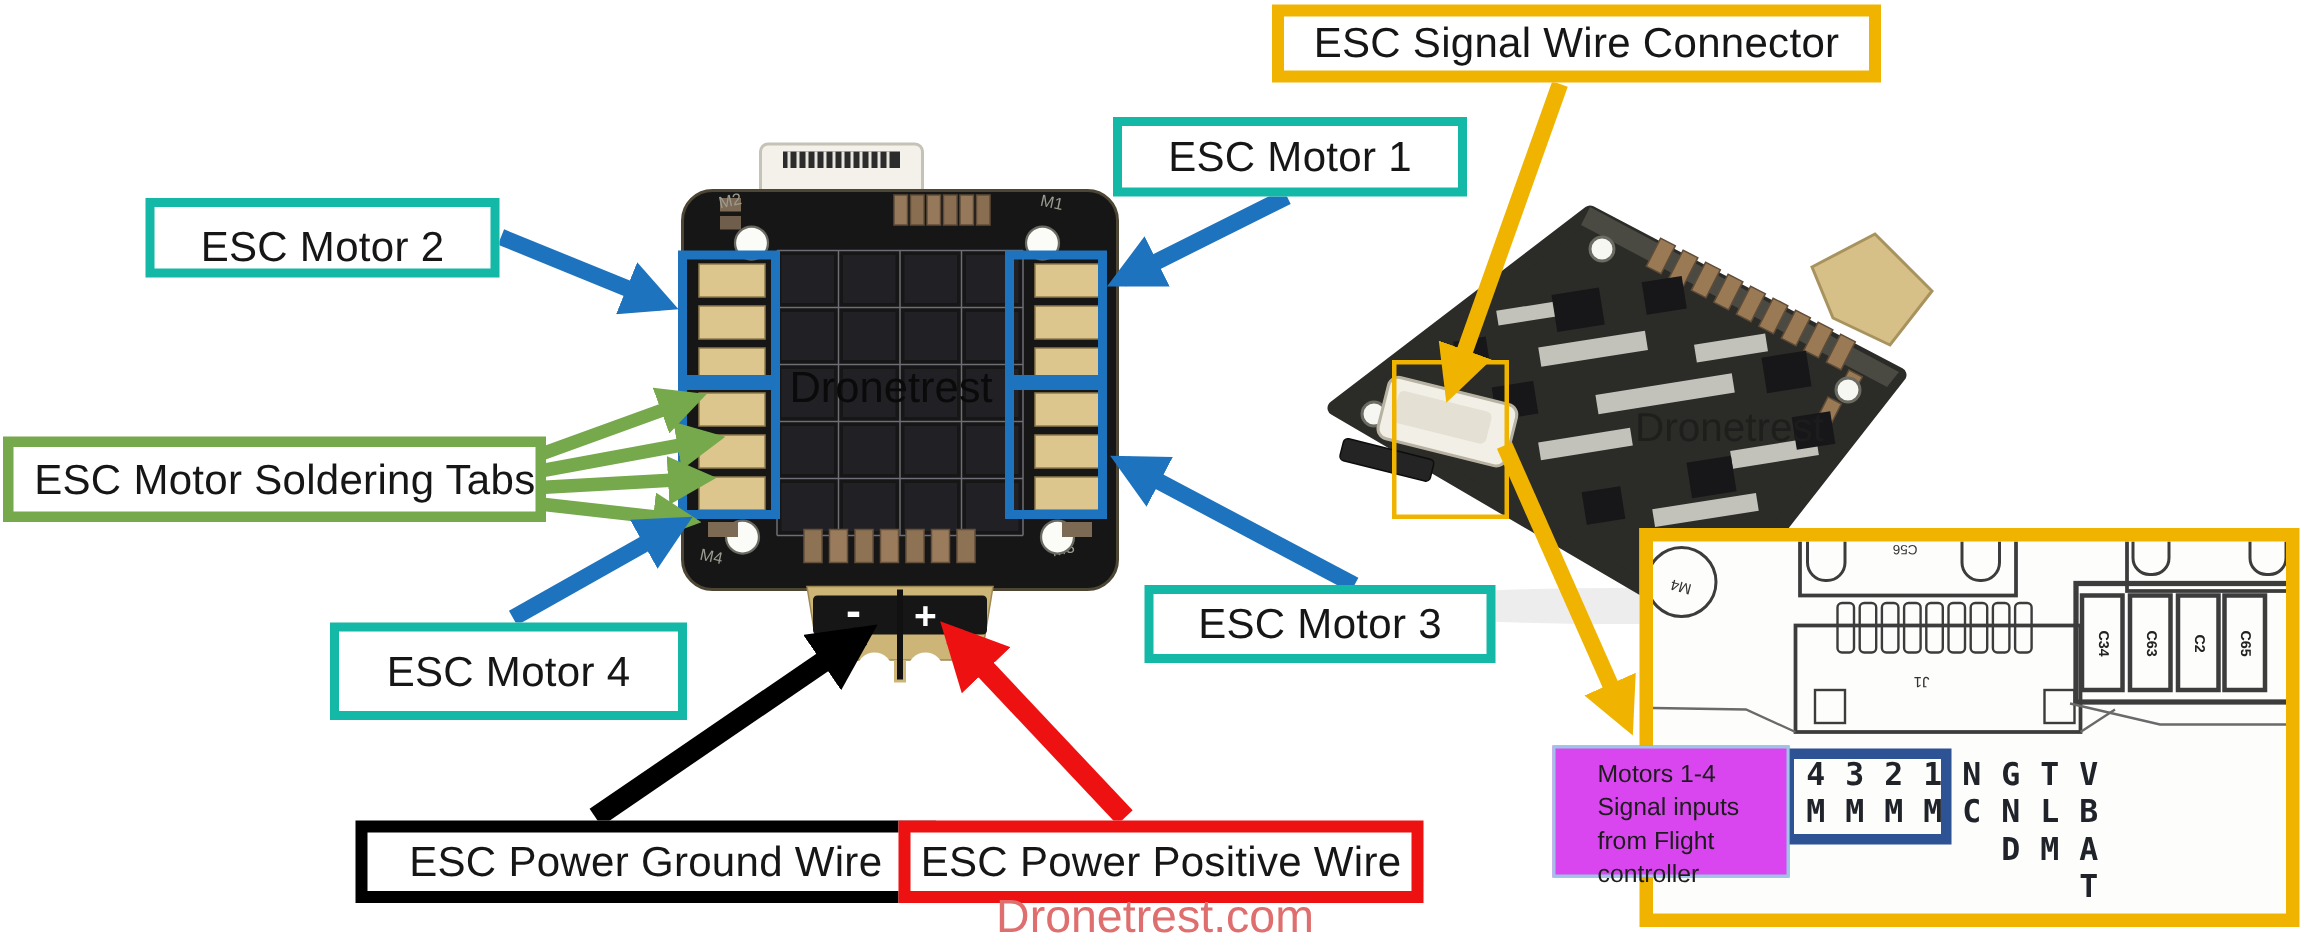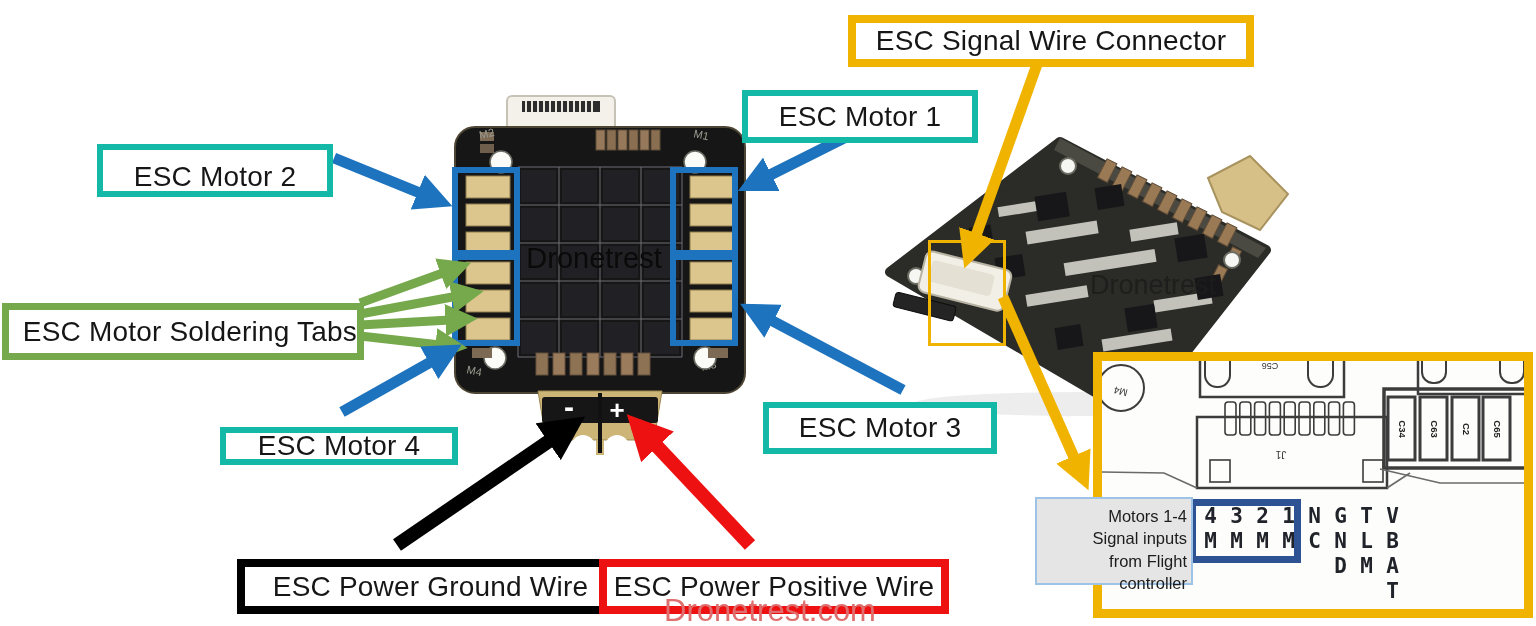--- a/index.html
+++ b/index.html
@@ -2,37 +2,37 @@
 <html><head>
 <meta charset="utf-8">
 <style>
   html,body{margin:0;padding:0;background:#fff;}
   .stage{position:relative;width:1536px;height:626px;background:#ffffff;overflow:hidden;
          font-family:"Liberation Sans",sans-serif;}
   .abs{position:absolute;}
   
   .label-box{position:absolute;box-sizing:border-box;background:#fff;color:#161616;
     display:flex;align-items:center;justify-content:center;text-align:center;
-    font-size:28px;font-weight:500;letter-spacing:.2px;z-index:40;line-height:1;margin-top:12px;}
+    font-size:28px;font-weight:500;letter-spacing:.2px;z-index:40;line-height:1;}
   .b-blue{border:6px solid #14b8a6;}
   .b-green{border:7px solid #76A84C;}
   .b-yellow{border:8px solid #F0B400;}
   .b-black{border:8px solid #000000;}
   .b-red{border:8px solid #EE1111;}
   
   .tab-outline{position:absolute;box-sizing:border-box;border:6px solid #1E73BE;z-index:15;}
   
   .conn-highlight{position:absolute;box-sizing:border-box;border:3px solid #F0B400;z-index:15;}
   
   .schem-box{position:absolute;left:1093px;top:352px;width:440px;height:266px;
     box-sizing:border-box;border:9px solid #F0B400;background:#fdfdfc;z-index:10;overflow:hidden;}
   
   .fc-callout{position:absolute;left:1035px;top:497px;width:158px;height:88px;
-    box-sizing:border-box;border:2px solid #9DC3E6;background:#e5e5e5;color:#1c1c1c;
-    font-size:16.5px;line-height:1.35;padding:6px 4px 4px 28px;z-index:42;text-align:right;}
+    box-sizing:border-box;border:2px solid #9DC3E6;background:#d946ef;color:#1c1c1c;
+    font-size:16.5px;line-height:1.35;padding:6px 4px 4px 28px;z-index:42;}
   
   .pins{position:absolute;left:1199px;top:504px;display:flex;gap:3px;z-index:20;}
   .pin-col{width:23px;text-align:center;white-space:pre-line;
     font-family:"DejaVu Sans Mono","Liberation Mono",monospace;
     font-size:21px;font-weight:bold;line-height:25px;color:#20242a;}
   .pin-box{position:absolute;left:1189px;top:499px;width:112px;height:64px;
     box-sizing:border-box;border:7px solid #2E5395;z-index:19;background:transparent;}
   .credit{position:absolute;left:655px;top:593px;width:230px;text-align:center;
     font-size:31px;color:#DF6E6E;z-index:40;}
   svg text{font-family:"Liberation Sans",sans-serif;}
@@ -352,21 +352,21 @@
     </div>
   <div class="label-box b-blue" style="left:742px;top:78px;width:236px;height:53px;">
       <span>ESC Motor 1</span>
     </div>
   <div class="label-box b-blue" style="left:97px;top:132px;width:236px;height:53px;align-items:flex-end;">
       <span>ESC Motor 2</span>
     </div>
   <div class="label-box b-green" style="left:2px;top:291px;width:362px;height:57px;justify-content:flex-end;">
       <span>ESC Motor Soldering Tabs</span>
     </div>
-  <div class="label-box b-blue" style="left:220px;top:415px;width:238px;height:38px;">
+  <div class="label-box b-blue" style="left:220px;top:415px;width:238px;height:65px;">
       <span>ESC Motor 4</span>
     </div>
   <div class="label-box b-blue" style="left:763px;top:390px;width:234px;height:52px;">
       <span>ESC Motor 3</span>
     </div>
   <div class="label-box b-black" style="left:237px;top:547px;width:387px;height:55px;">
       <span>ESC Power Ground Wire</span>
     </div>
   <div class="label-box b-red" style="left:599px;top:547px;width:350px;height:55px;">
       <span>ESC Power Positive Wire</span>

